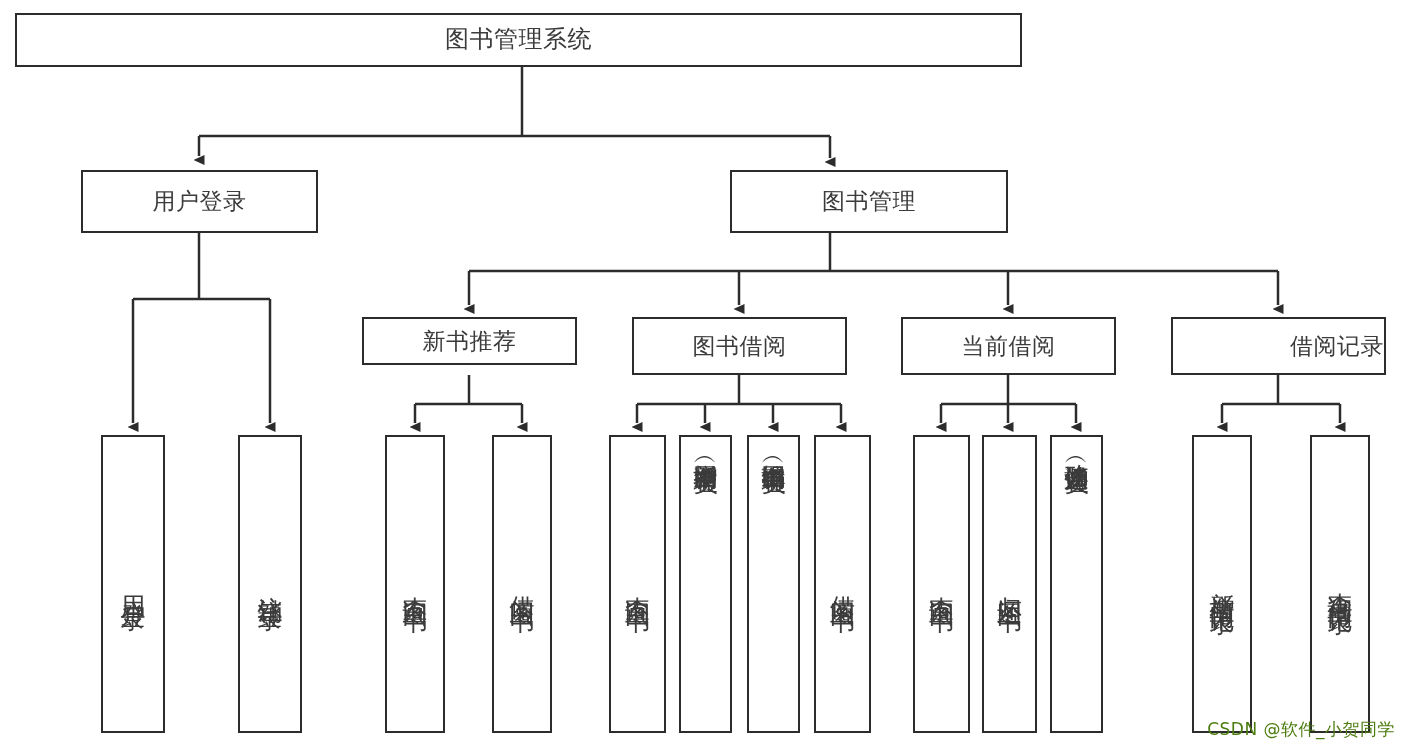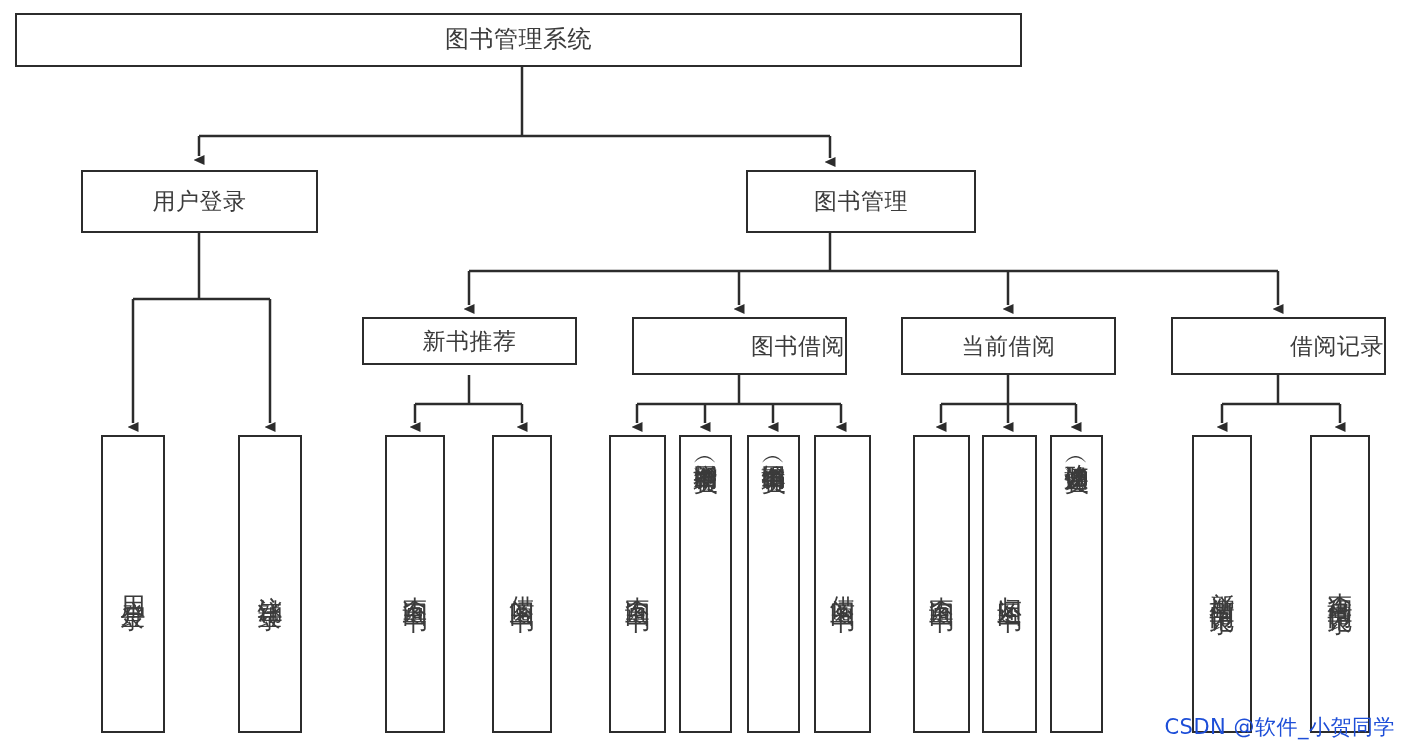--- a/index.html
+++ b/index.html
@@ -70,22 +70,22 @@
     padding-top: 0;
   }
   .node.vert.tight .label {
     letter-spacing: 1px;
     font-size: 24px;
   }
   #watermark {
     position: absolute;
     right: 10px;
     bottom: 6px;
-    font-size: 21px;
-    color: #1d4ed8;
+    font-size: 17px;
+    color: #4d7c0f;
     letter-spacing: 0.5px;
     white-space: nowrap;
     font-family: "DejaVu Sans", "Liberation Sans", sans-serif;
   }
 </style>
 </head>
 <body>
 
 <div id="canvas">
 
@@ -139,28 +139,28 @@
     </g>
   </svg>
 
   <div class="node horiz root" style="left:15px; top:13px; width:1007px; height:54px;">
     <span class="label">图书管理系统</span>
   </div>
 
   <div class="node horiz" style="left:81px; top:170px; width:237px; height:63px;">
     <span class="label">用户登录</span>
   </div>
-  <div class="node horiz" style="left:746px; top:170px; width:230px; height:63px;">
+  <div class="node horiz" style="left:730px; top:170px; width:278px; height:63px;">
     <span class="label">图书管理</span>
   </div>
 
   <div class="node horiz" style="left:362px; top:317px; width:215px; height:48px;">
     <span class="label">新书推荐</span>
   </div>
-  <div class="node horiz" style="left:632px; top:317px; width:215px; height:58px;justify-content:flex-end;">
+  <div class="node horiz" style="left:632px; top:317px; width:215px; height:58px;">
     <span class="label">图书借阅</span>
   </div>
   <div class="node horiz" style="left:901px; top:317px; width:215px; height:58px;">
     <span class="label">当前借阅</span>
   </div>
   <div class="node horiz" style="left:1171px; top:317px; width:215px; height:58px;justify-content:flex-end;">
     <span class="label">借阅记录</span>
   </div>
 
   <div class="node vert centered" style="left:101px; top:435px; width:64px; height:298px;">

